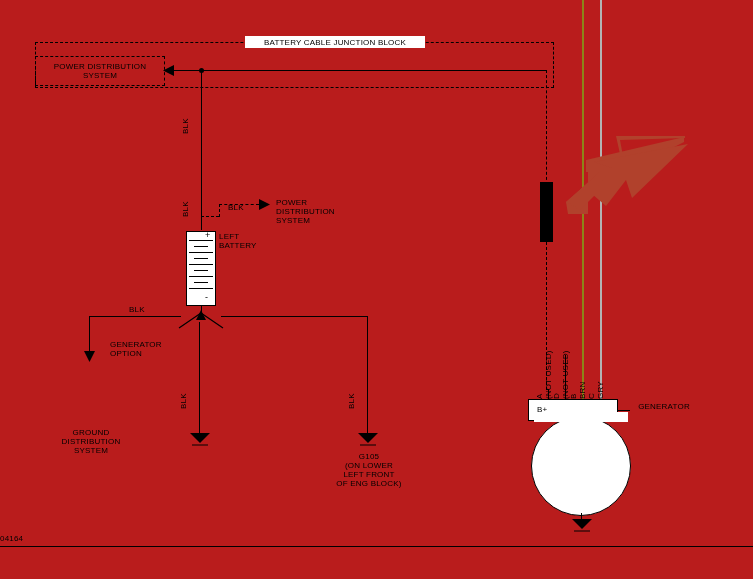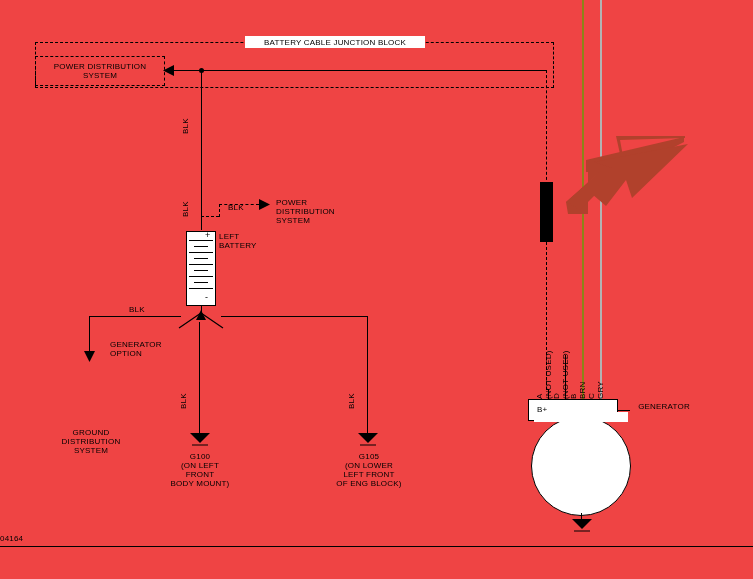--- a/index.html
+++ b/index.html
@@ -7,21 +7,21 @@
     padding: 0;
     background: #ffffff;
   }
   body {
     font-family: "Liberation Sans", sans-serif;
   }
   #page {
     position: relative;
     width: 753px;
     height: 579px;
-    background: #ef4444;
+    background: #b91c1c;
     overflow: hidden;
   }
   .lbl {
     position: absolute;
     font-size: 8px;
     line-height: 9px;
     color: #000000;
     white-space: pre;
     letter-spacing: 0.2px;
   }
@@ -182,24 +182,20 @@
 SYSTEM</div>
 
   <div class="hline" style="left:221px; top:316px; width:147px;"></div>
 
   <div class="vline" style="left:199px; top:322px; height:112px;"></div>
   <div class="vert" style="left:188px; top:400px;">BLK</div>
   <svg class="ground-sym" style="left:187px; top:433px;" width="26" height="14" viewBox="0 0 26 14">
     <polygon points="13,0 3,0 13,10 23,0" fill="#000000"></polygon>
     <line x1="5" y1="12" x2="21" y2="12" stroke="#000000" stroke-width="1"></line>
   </svg>
-  <div class="lbl c" style="left:158px; top:452px; width:84px;">G100
-(ON LEFT
-FRONT
-BODY MOUNT)</div>
 
   <div class="vline" style="left:367px; top:316px; height:118px;"></div>
   <div class="vert" style="left:356px; top:400px;">BLK</div>
   <svg class="ground-sym" style="left:355px; top:433px;" width="26" height="14" viewBox="0 0 26 14">
     <polygon points="13,0 3,0 13,10 23,0" fill="#000000"></polygon>
     <line x1="5" y1="12" x2="21" y2="12" stroke="#000000" stroke-width="1"></line>
   </svg>
   <div class="lbl c" style="left:325px; top:452px; width:88px;">G105
 (ON LOWER
 LEFT FRONT

